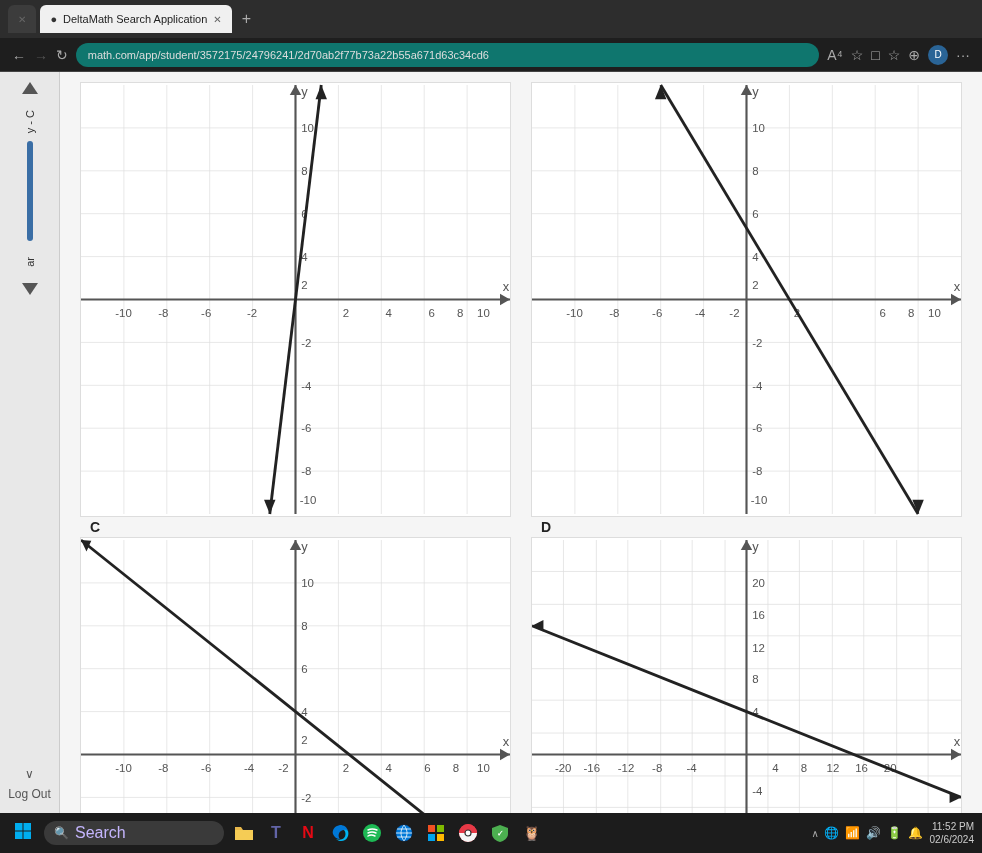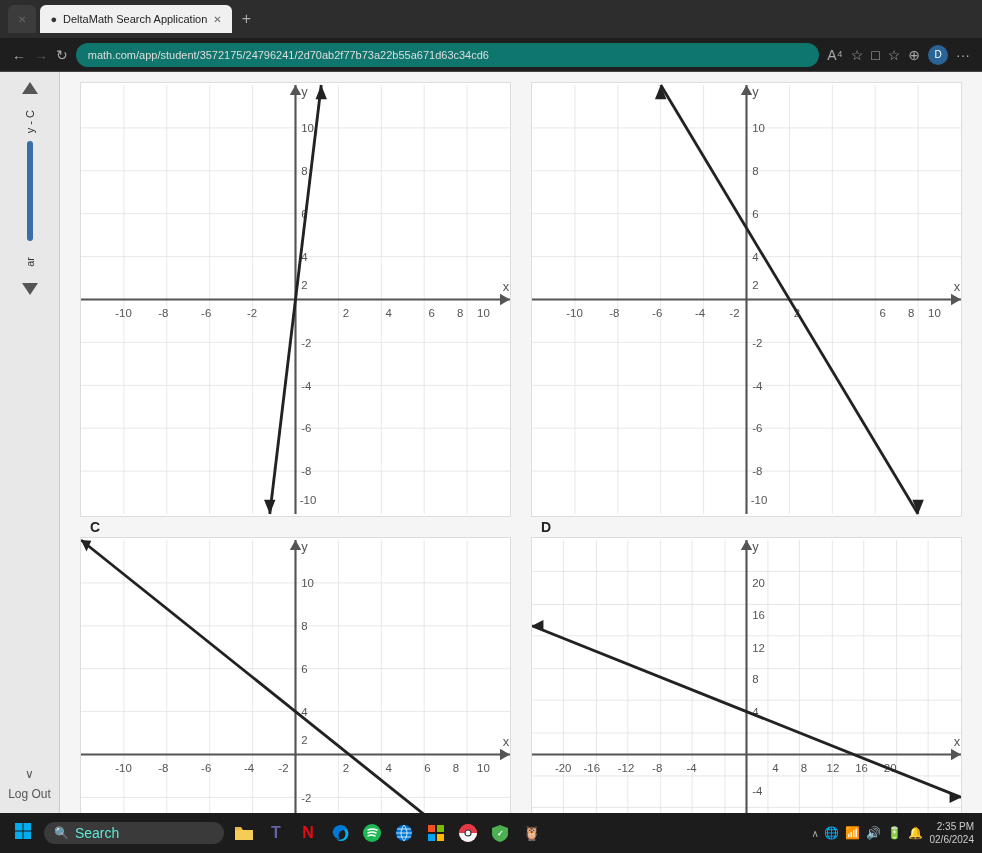--- a/index.html
+++ b/index.html
@@ -205,22 +205,22 @@
       border-radius: 14px;
       padding: 3px 10px;
       gap: 6px;
       width: 180px;
     }
     .taskbar-search-icon {
       color: #aaa;
       font-size: 12px;
     }
     .taskbar-search-text {
-      color: #5eead4;
-      font-size: 14px;
+      color: #c4b5fd;
+      font-size: 16px;
     }
     .taskbar-icons {
       display: flex;
       align-items: center;
       gap: 4px;
       flex: 1;
     }
     .taskbar-icon {
       width: 28px;
       height: 28px;
@@ -639,17 +639,17 @@
   </div>
 
   <div class="taskbar-right">
     <span style="font-size:10px;color:#aaa;">∧</span>
     <span style="font-size:12px;">🌐</span>
     <span style="font-size:12px;">📶</span>
     <span style="font-size:12px;">🔊</span>
     <span style="font-size:12px;">🔋</span>
     <span style="font-size:12px;">🔔</span>
     <div class="taskbar-time">
-      <div>2:35 PM</div>
+      <div>11:52 PM</div>
       <div>02/6/2024</div>
     </div>
   </div>
 </div>
 
 </body></html>

